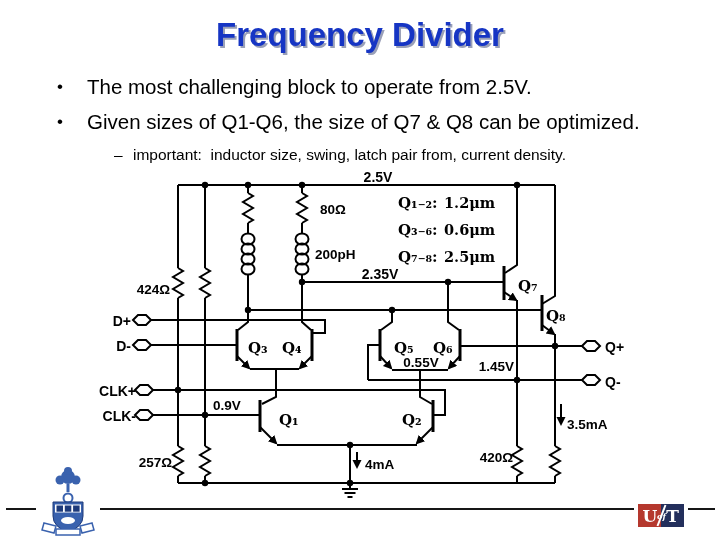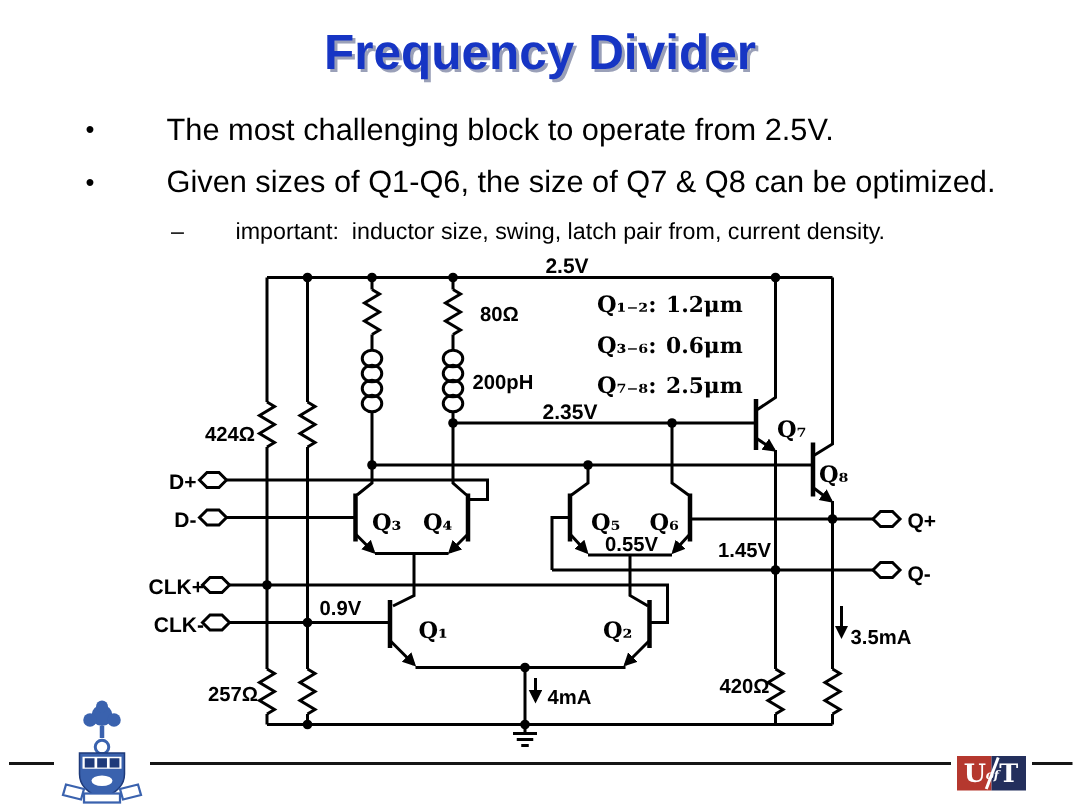--- a/index.html
+++ b/index.html
@@ -6,21 +6,21 @@
   .slide{position:relative;width:720px;height:540px;background:#ffffff;overflow:hidden;
          font-family:"Liberation Sans",sans-serif;color:#000;}
   .title{position:absolute;top:16px;left:0;width:720px;text-align:center;
          font-size:33px;font-weight:bold;color:var(--title,#1635c4);
          text-shadow:2px 2px 0 var(--title-shadow,#9aa0b8);}
   .bullet{position:absolute;left:57px;font-size:20.5px;display:flex;}
   .bullet .marker{width:30px;flex:0 0 30px;font-size:17px;padding-top:2px;}
   .b1{top:75px;} .b2{top:110px;}
   .sub{position:absolute;left:114px;top:146px;font-size:15.5px;display:flex;}
   .sub .marker{width:19px;flex:0 0 19px;}
-  .btext{white-space:pre;margin-left:24px;}
+  .btext{white-space:pre;}
   svg{position:absolute;top:0;left:0;}
   .wire{stroke:#000;stroke-width:2;fill:none;}
   .bar{stroke:#000;stroke-width:3;fill:none;}
   .dot{fill:#000;stroke:none;}
   .hex{fill:#fff;stroke:#000;stroke-width:2;}
   .clabel{font:bold 13.5px "Liberation Sans",sans-serif;fill:#000;}
   .plabel{font:bold 14px "Liberation Sans",sans-serif;fill:#000;}
   .qlabel{font:bold 15px "DejaVu Serif","DejaVu Sans",serif;fill:#000;}
   .vlabel{font:bold 14.5px "DejaVu Serif","DejaVu Sans",serif;fill:#000;}
   .mid{text-anchor:middle;} .end{text-anchor:end;}

